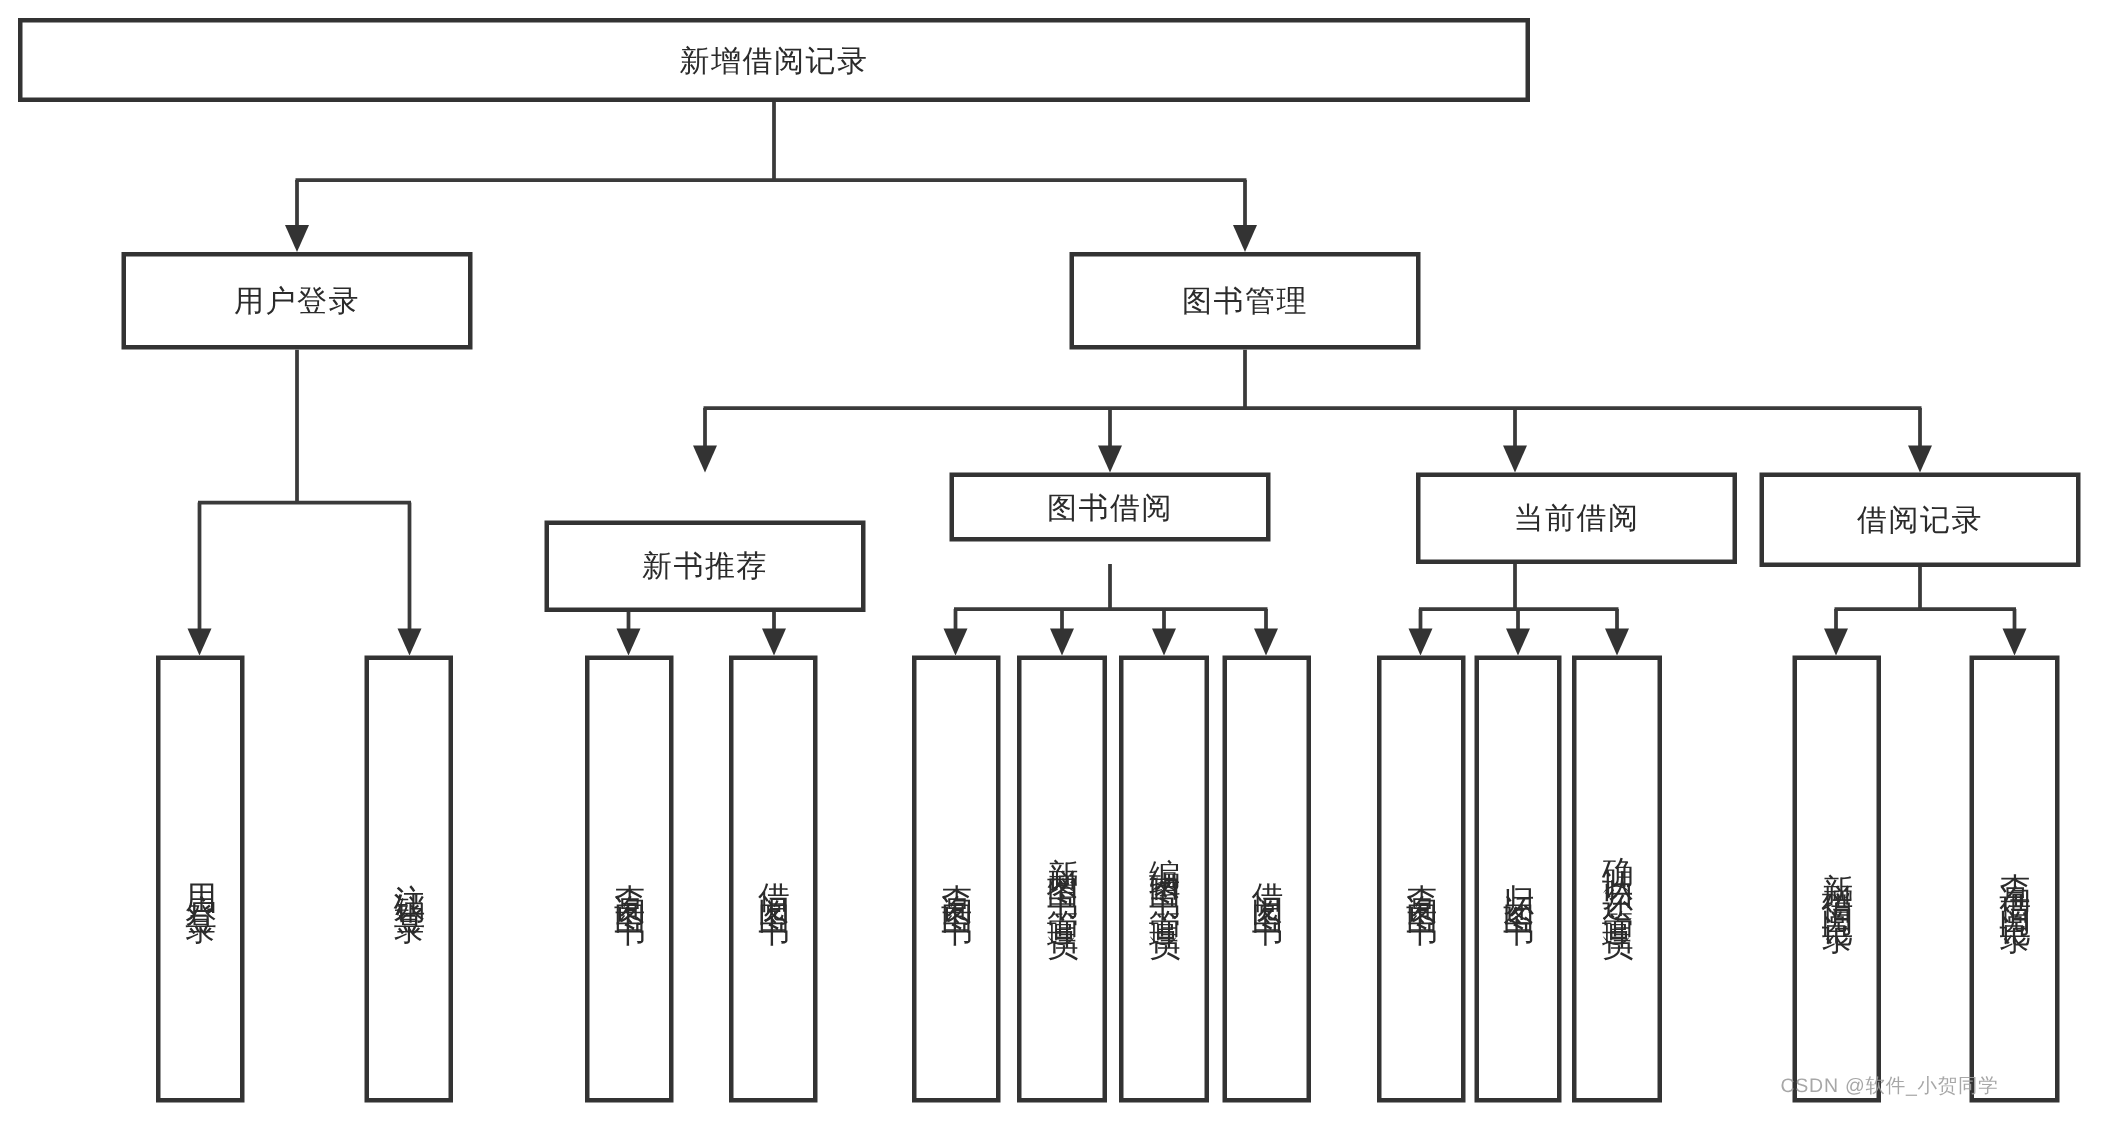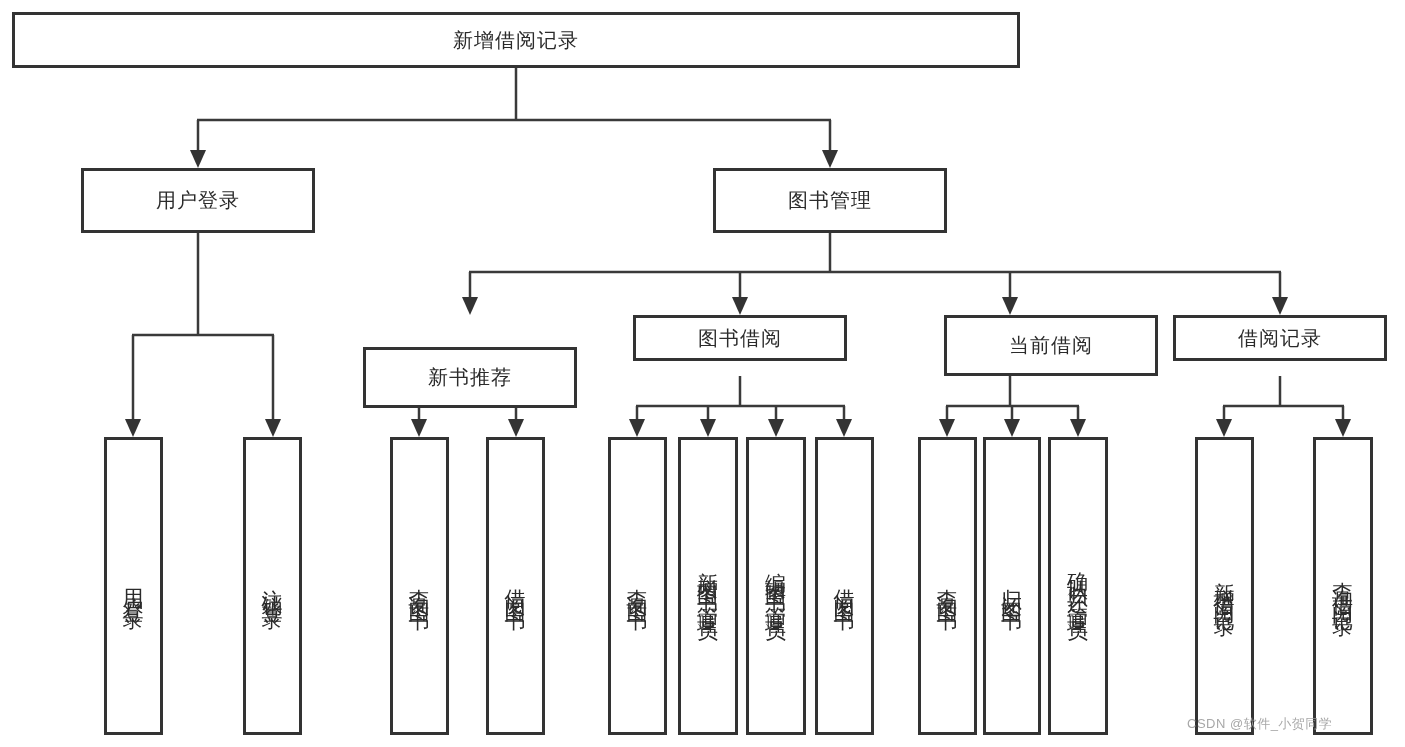--- a/index.html
+++ b/index.html
@@ -103,21 +103,21 @@
   </svg>
 
   <div class="hbox" style="left:12px;top:12px;width:1008px;height:56px;">新增借阅记录</div>
 
   <div class="hbox" style="left:81px;top:168px;width:234px;height:65px;">用户登录</div>
   <div class="hbox" style="left:713px;top:168px;width:234px;height:65px;">图书管理</div>
 
   <div class="hbox" style="left:363px;top:315px;width:214px;height:61px;margin-top:32px;">新书推荐</div>
   <div class="hbox" style="left:633px;top:315px;width:214px;height:46px;">图书借阅</div>
   <div class="hbox" style="left:903px;top:315px;width:214px;height:61px;margin-left:41px;">当前借阅</div>
-  <div class="hbox" style="left:1173px;top:315px;width:214px;height:46px;">借阅记录</div>
+  <div class="hbox" style="left:1173px;top:315px;width:214px;height:63px;">借阅记录</div>
 
   <div class="vbox" style="left:104px;width:59px;">
     <span class="vtext">用户登录</span>
   </div>
   <div class="vbox" style="left:243px;width:59px;">
     <span class="vtext">注销登录</span>
   </div>
 
   <div class="vbox" style="left:390px;width:59px;">
     <span class="vtext">查询图书</span>

